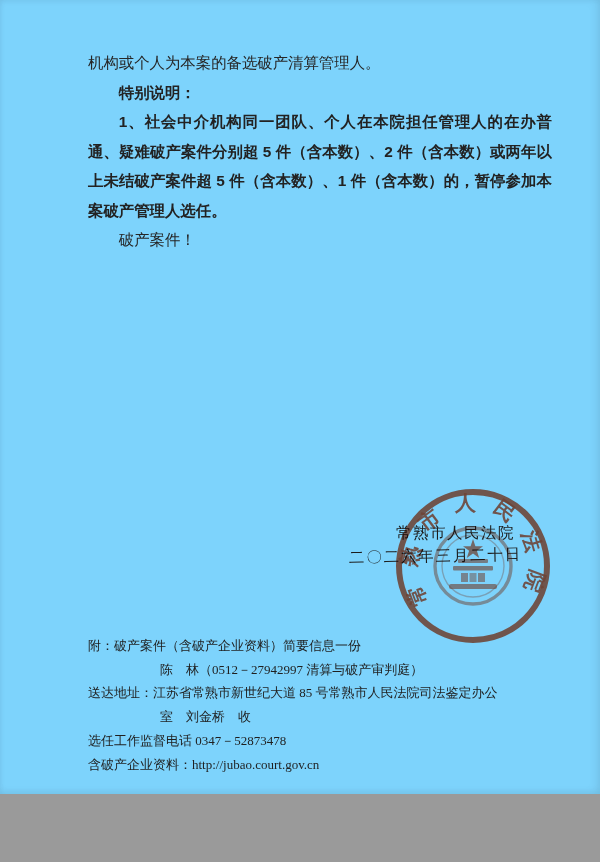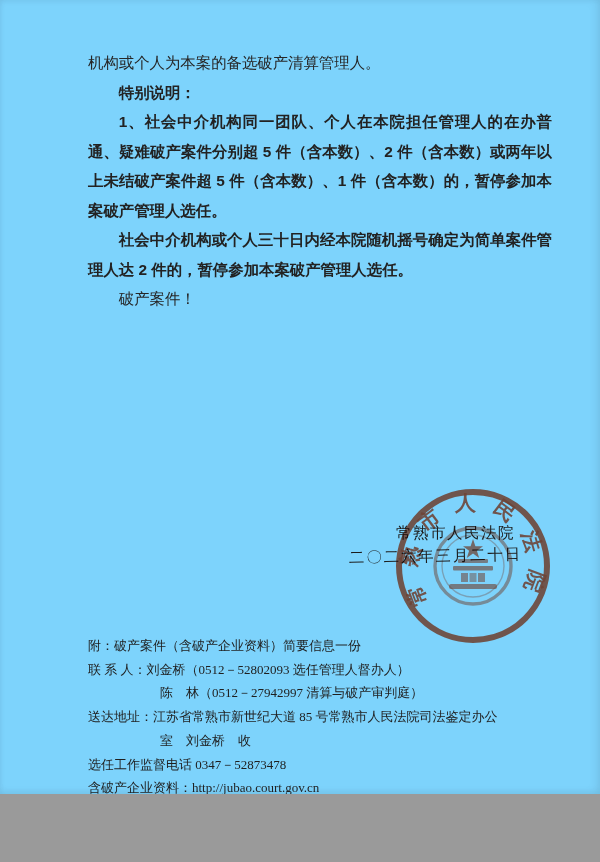--- a/index.html
+++ b/index.html
@@ -61,21 +61,20 @@
 </style>
 </head>
 <body>
 
 <div class="page">
 
   <div class="body-text">
     <p class="serif-line">机构或个人为本案的备选破产清算管理人。</p>
     <p class="hei-line indent2">特别说明：</p>
     <p class="hei-line indent2">1、社会中介机构同一团队、个人在本院担任管理人的在办普通、疑难破产案件分别超 5 件（含本数）、2 件（含本数）或两年以上未结破产案件超 5 件（含本数）、1 件（含本数）的，暂停参加本案破产管理人选任。</p>
-    <p class="hei-line indent2">社会中介机构或个人三十日内经本院随机摇号确定为简单案件管理人达 2 件的，暂停参加本案破产管理人选任。</p>
     <p class="serif-line indent2">破产案件！</p>
   </div>
 
   <div class="sig-court">常熟市人民法院</div>
   <div class="sig-date">二〇二六年三月二十日</div>
 
   <svg class="seal" viewBox="-82 -80 164 160" xmlns="http://www.w3.org/2000/svg" aria-hidden="true">
     <g fill="none" stroke="#dd4326">
       <circle cx="0" cy="3" r="74" stroke-width="6" opacity="0.88"></circle>
       <circle cx="0" cy="3" r="38" stroke-width="3.4" opacity="0.5"></circle>
@@ -93,21 +92,20 @@
     <defs>
       <path id="ring-text-path" d="M -43 39 A 56 56 0 1 1 43 39"></path>
     </defs>
     <text font-family="Liberation Sans, DejaVu Sans, sans-serif" font-size="21" font-weight="700" fill="#dd4326" opacity="0.88" style="letter-spacing:15px" text-anchor="middle">
       <textPath href="#ring-text-path" startOffset="50%">常熟市人民法院</textPath>
     </text>
   </svg>
 
   <div class="footer">
     <p class="line">附：破产案件（含破产企业资料）简要信息一份</p>
-    <p class="line">联 系 人：刘金桥（0512－52802093 选任管理人督办人）</p>
     <p class="line indent-1">陈　林（0512－27942997 清算与破产审判庭）</p>
     <p class="line">送达地址：江苏省常熟市新世纪大道 85 号常熟市人民法院司法鉴定办公</p>
     <p class="line indent-1">室　刘金桥　收</p>
     <p class="line">选任工作监督电话 0347－52873478</p>
     <p class="line">含破产企业资料：http://jubao.court.gov.cn</p>
   </div>
 
 </div>
 
 </body></html>

